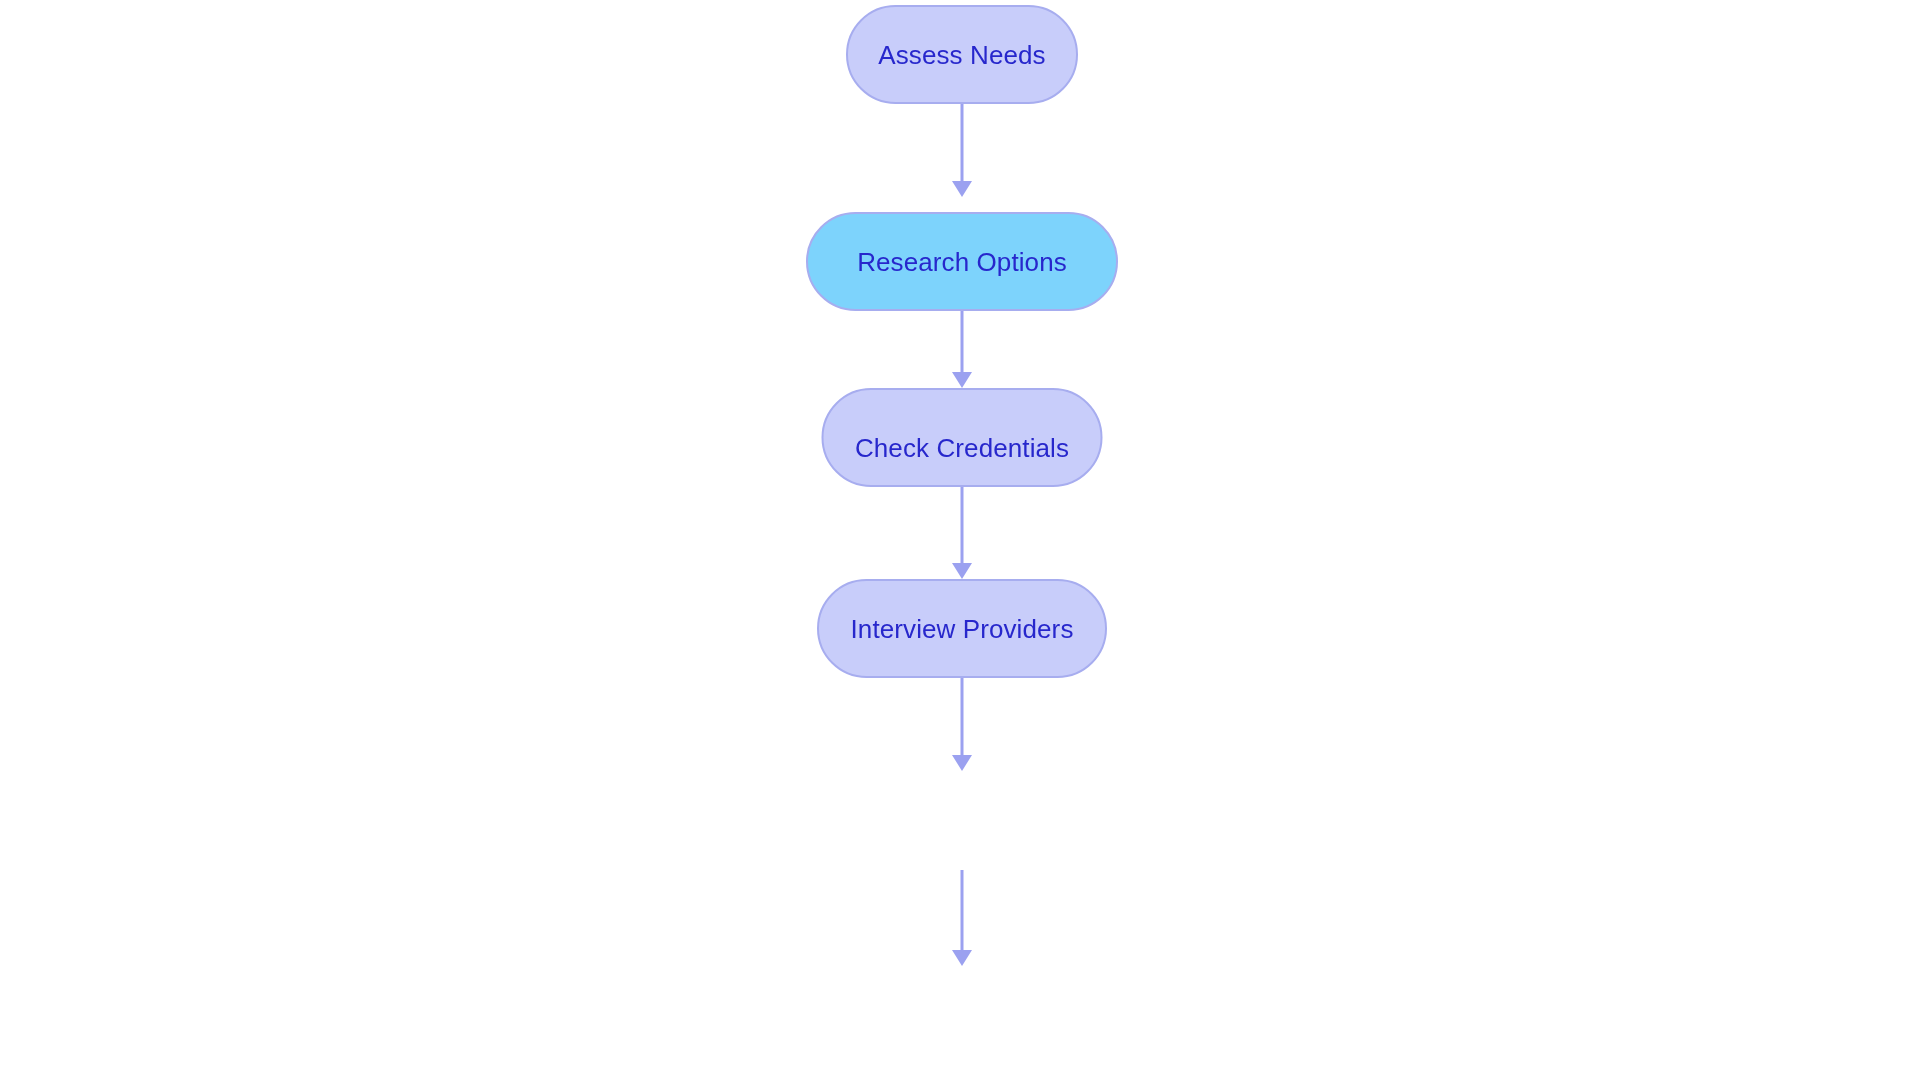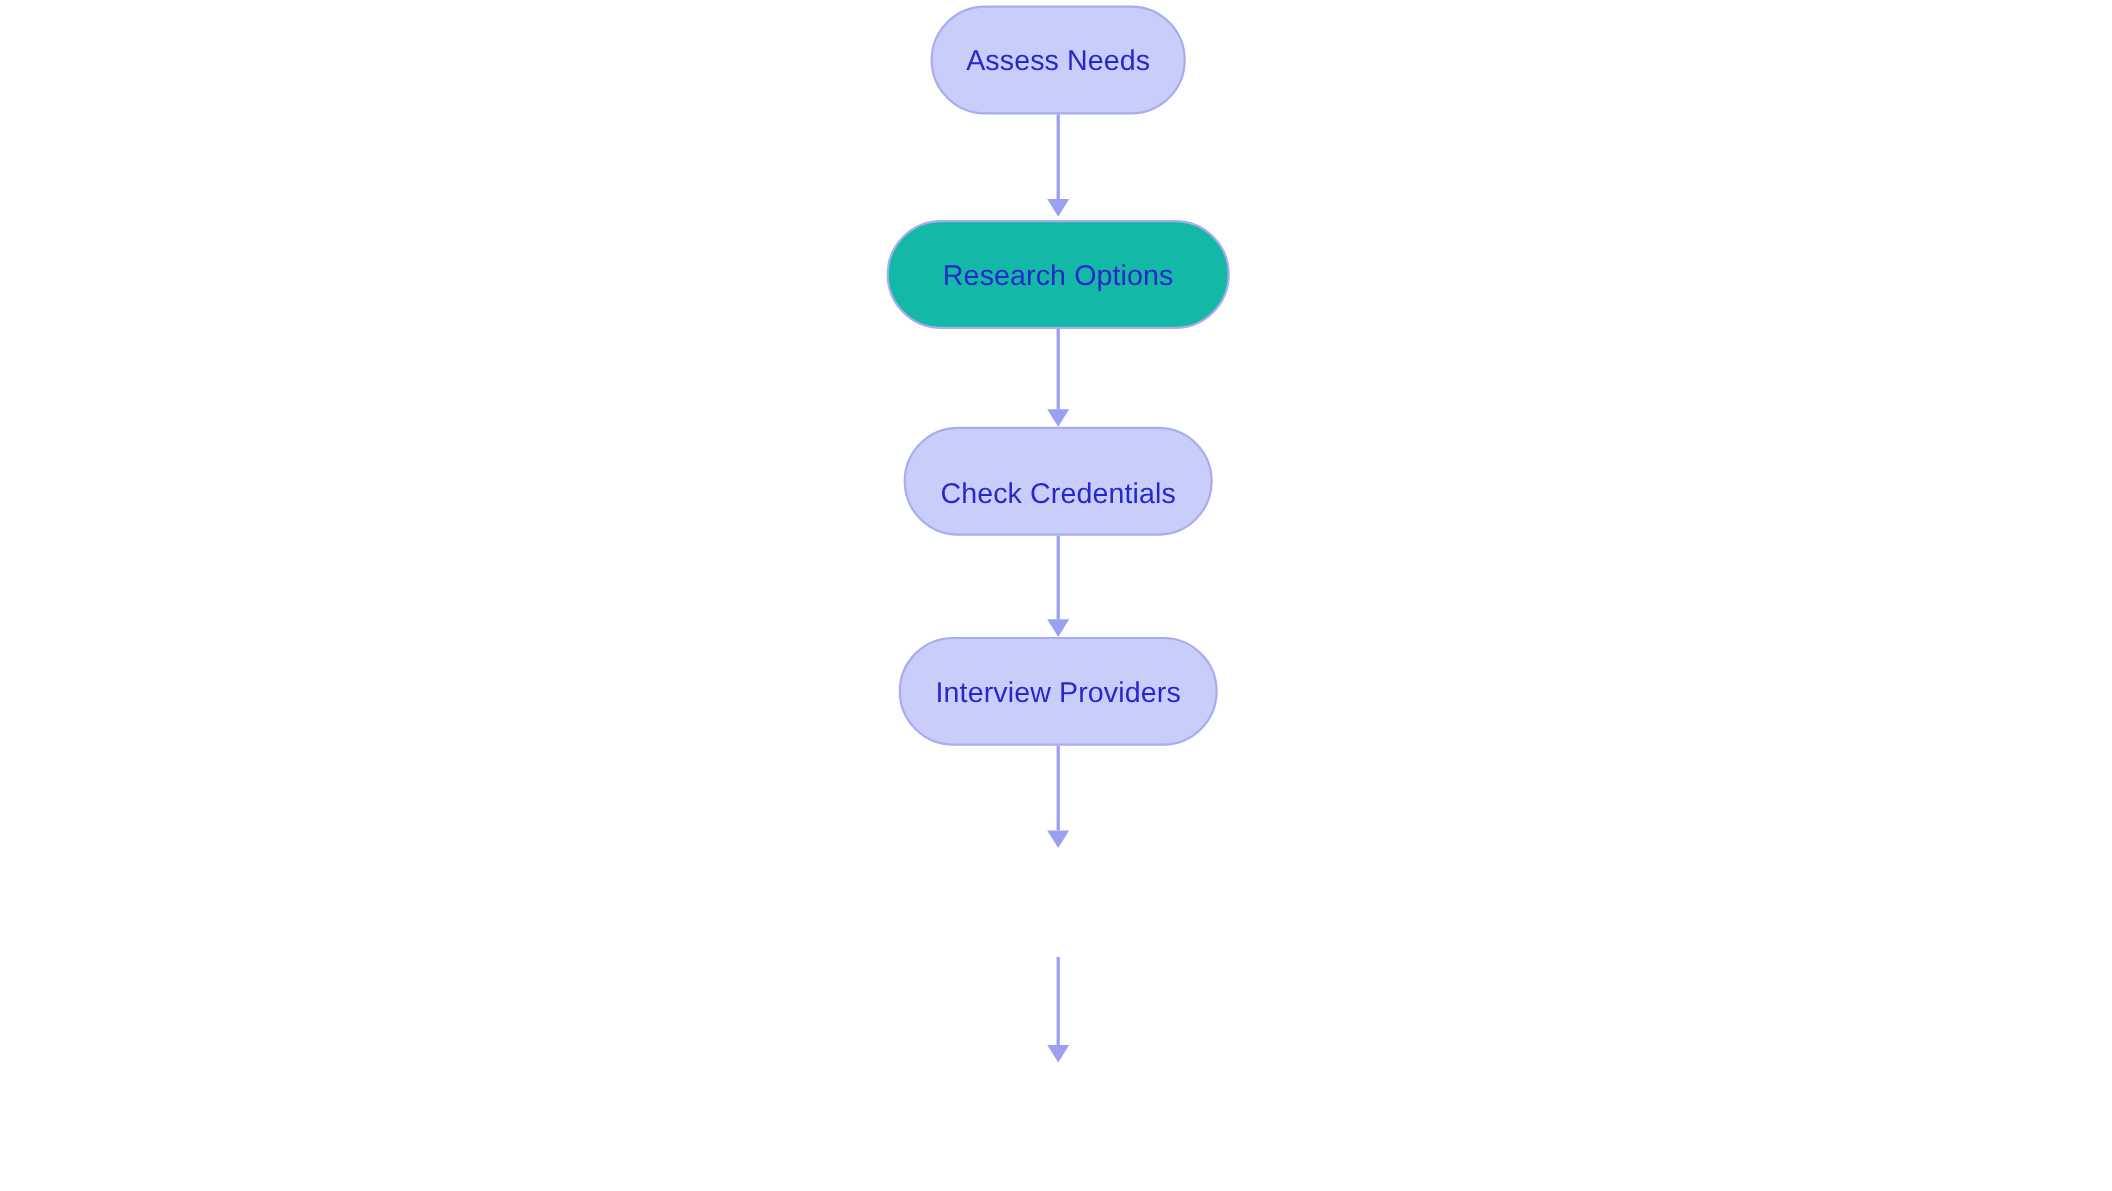--- a/index.html
+++ b/index.html
@@ -90,21 +90,21 @@
       <div class="flow-edge-line" style="height: 77px; background: rgb(155, 161, 240);"></div>
       <div class="flow-edge-head" style="border-top-color: rgb(155, 161, 240);"></div>
     </div>
     <div class="flow-edge" style="left: 962px; top: 870px; height: 96px;">
       <div class="flow-edge-line" style="height: 80px; background: rgb(155, 161, 240);"></div>
       <div class="flow-edge-head" style="border-top-color: rgb(155, 161, 240);"></div>
     </div>
     <div class="flow-node" style="left: 962px; top: 5px; width: 232px; background: rgb(200, 205, 250); border-color: rgb(167, 173, 239);">
       <span class="flow-node-label" style="color: rgb(39, 39, 204);">Assess Needs</span>
     </div>
-    <div class="flow-node" style="left: 962px; top: 200px; width: 312px; background: #14b8a6; border-color: rgb(167, 173, 239);">
+    <div class="flow-node" style="left: 962px; top: 212px; width: 312px; background: #7dd3fc; border-color: rgb(167, 173, 239);">
       <span class="flow-node-label" style="color: rgb(39, 39, 204);">Research Options</span>
     </div>
     <div class="flow-node" style="left: 962px; top: 388px; width: 281px; background: rgb(200, 205, 250); border-color: rgb(167, 173, 239);">
       <span class="flow-node-label" style="color: rgb(39, 39, 204); margin-top: 20px;">Check Credentials</span>
     </div>
     <div class="flow-node" style="left: 962px; top: 579px; width: 290px; background: rgb(200, 205, 250); border-color: rgb(167, 173, 239);">
       <span class="flow-node-label" style="color: rgb(39, 39, 204);">Interview Providers</span>
     </div>
   </div>
 

